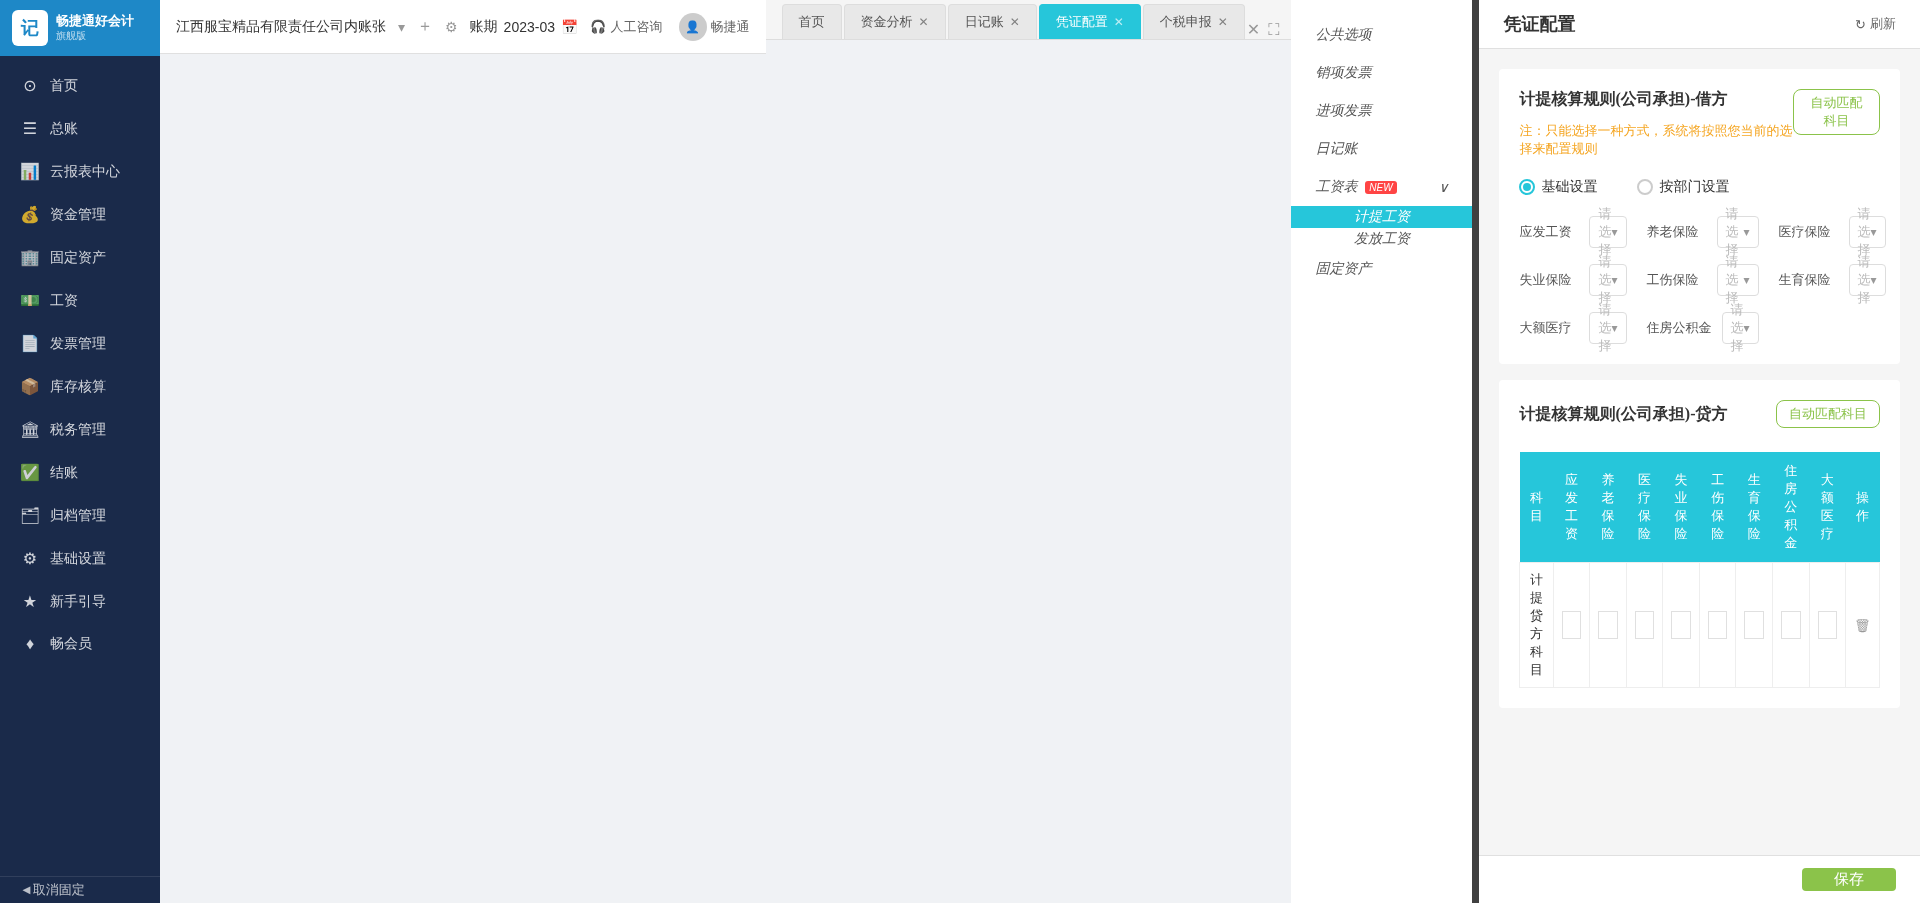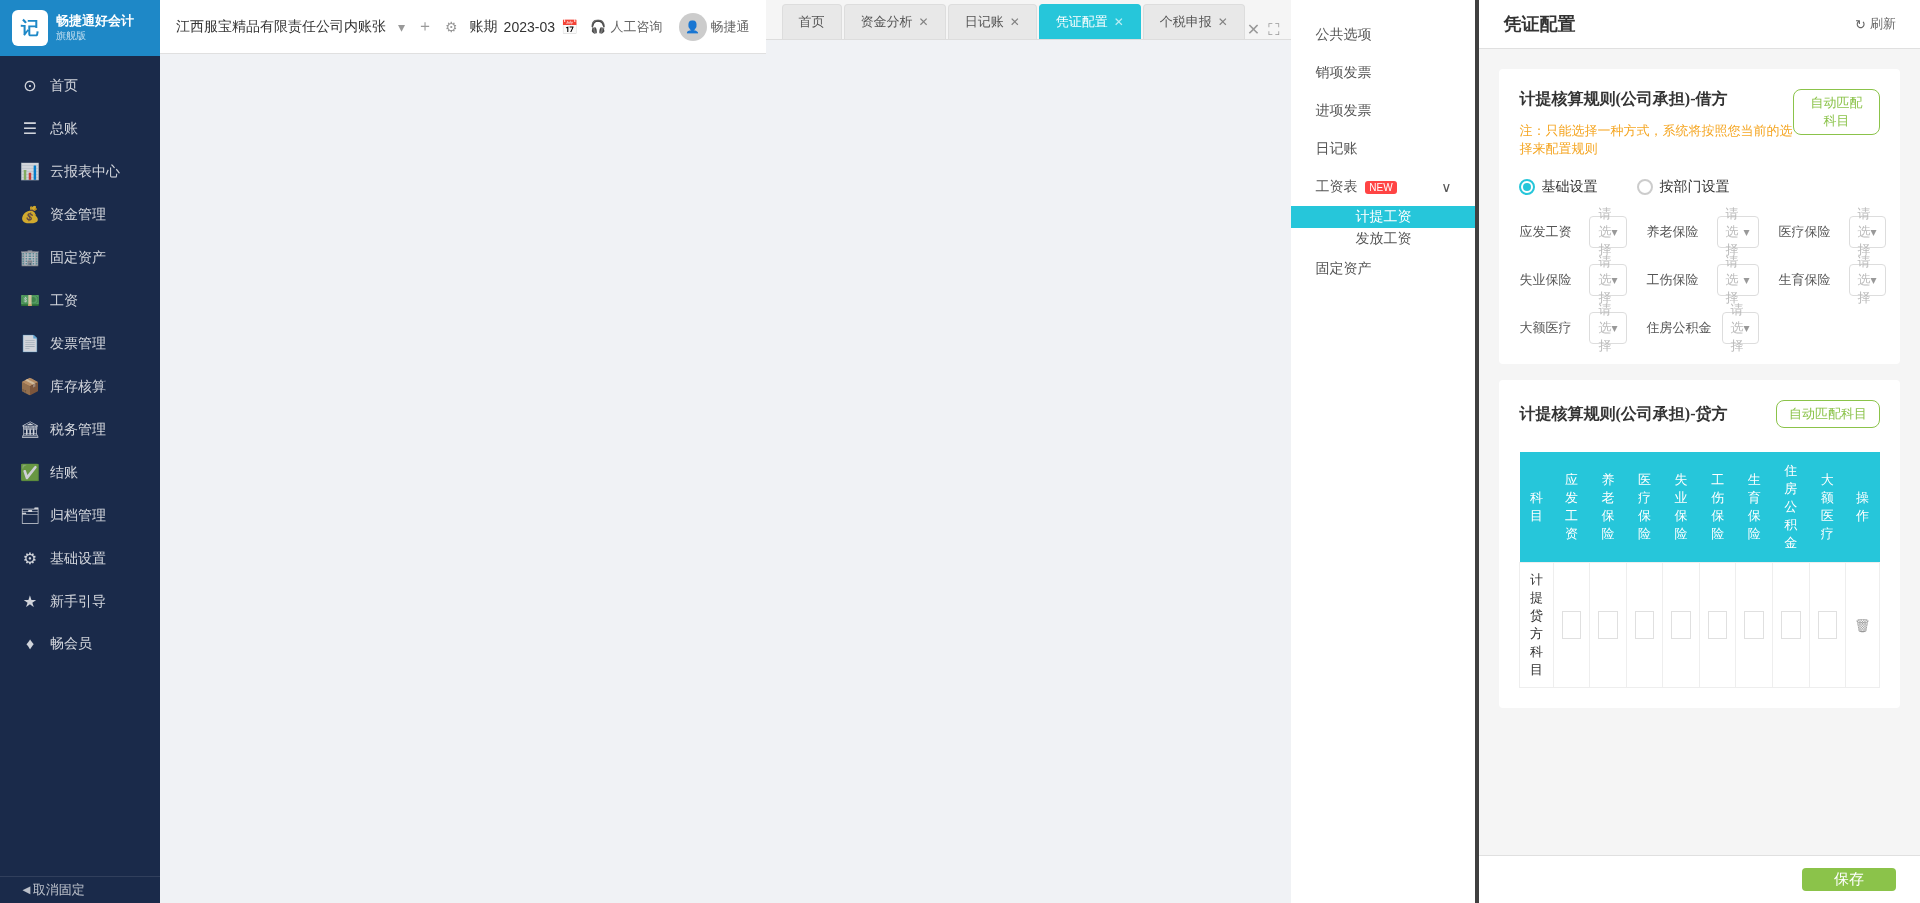--- a/index.html
+++ b/index.html
@@ -132,24 +132,25 @@
     .content-area {
       display: flex;
       flex: 1;
       overflow: hidden;
     }
 
     
     .secondary-sidebar {
       width: 188px;
       background: white;
-      border-right: 4px solid #404040;
+      border-right: 7px solid #404040;
       padding: 16px 0;
       flex-shrink: 0;
       overflow-y: auto;
+      font-style: italic;
     }
     .sec-item {
       padding: 10px 24px;
       cursor: pointer;
       color: #555;
       font-size: 14px;
     }
     .sec-group {
       padding: 10px 24px;
       cursor: pointer;

